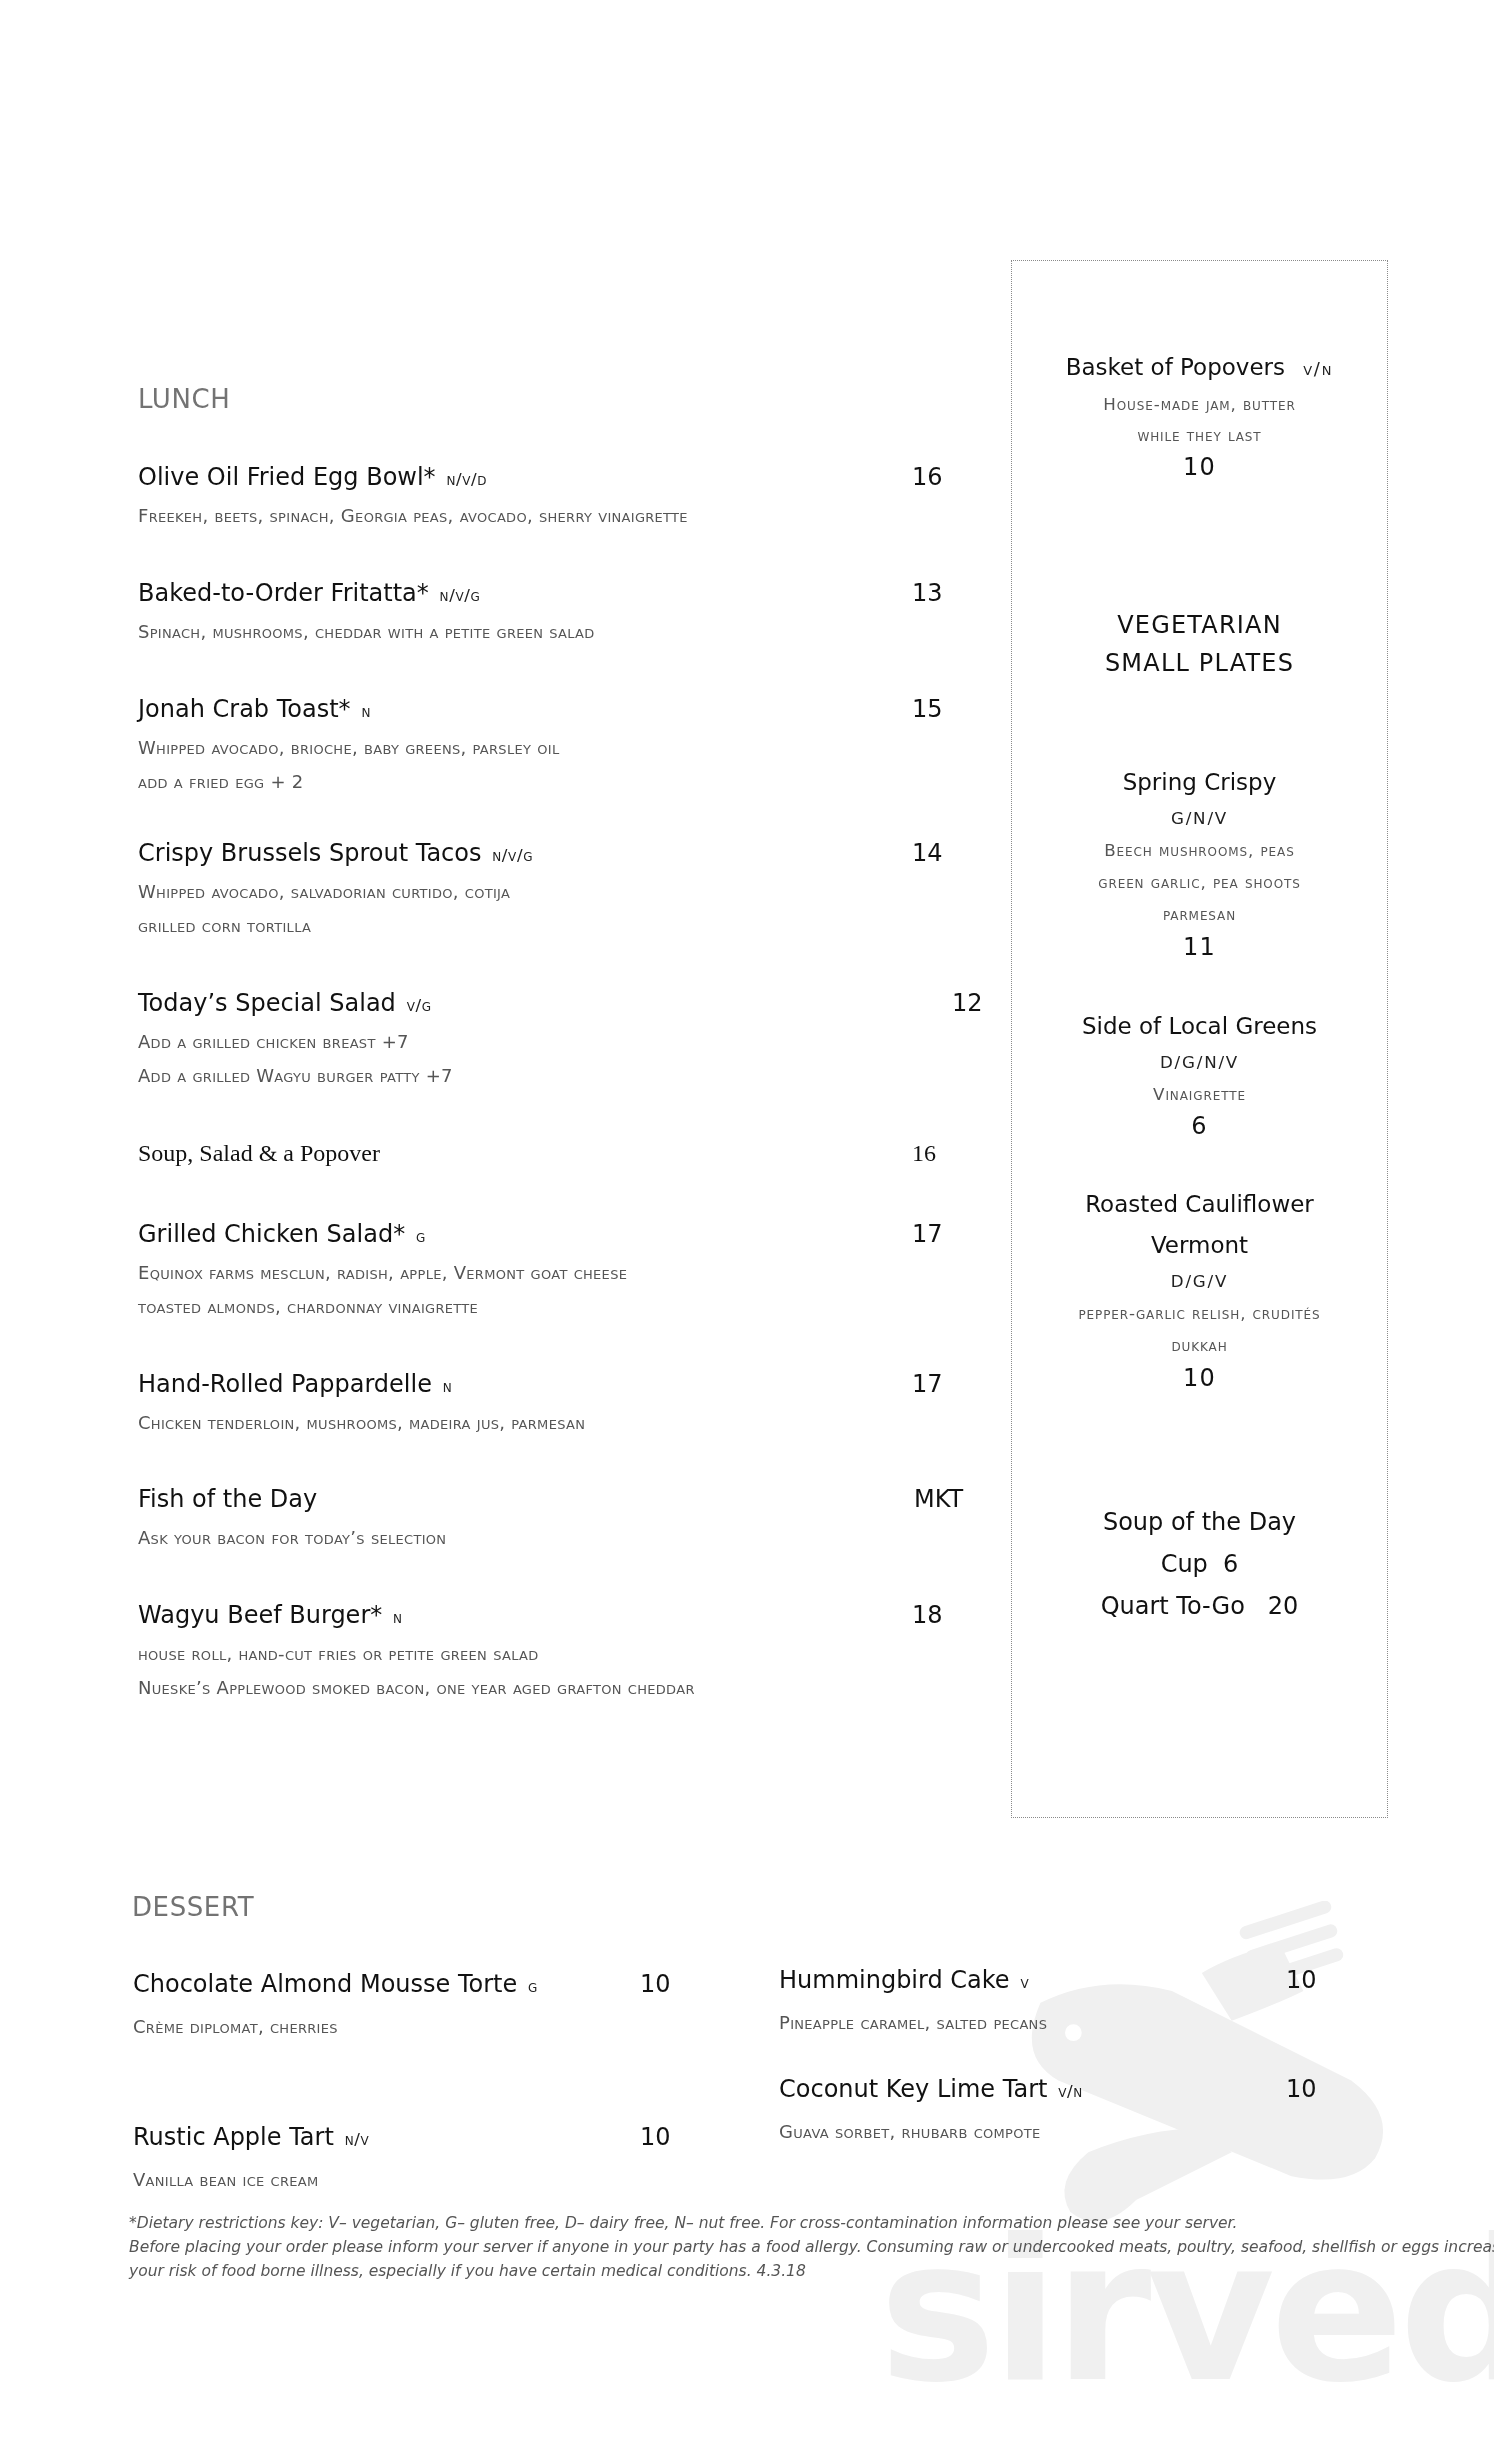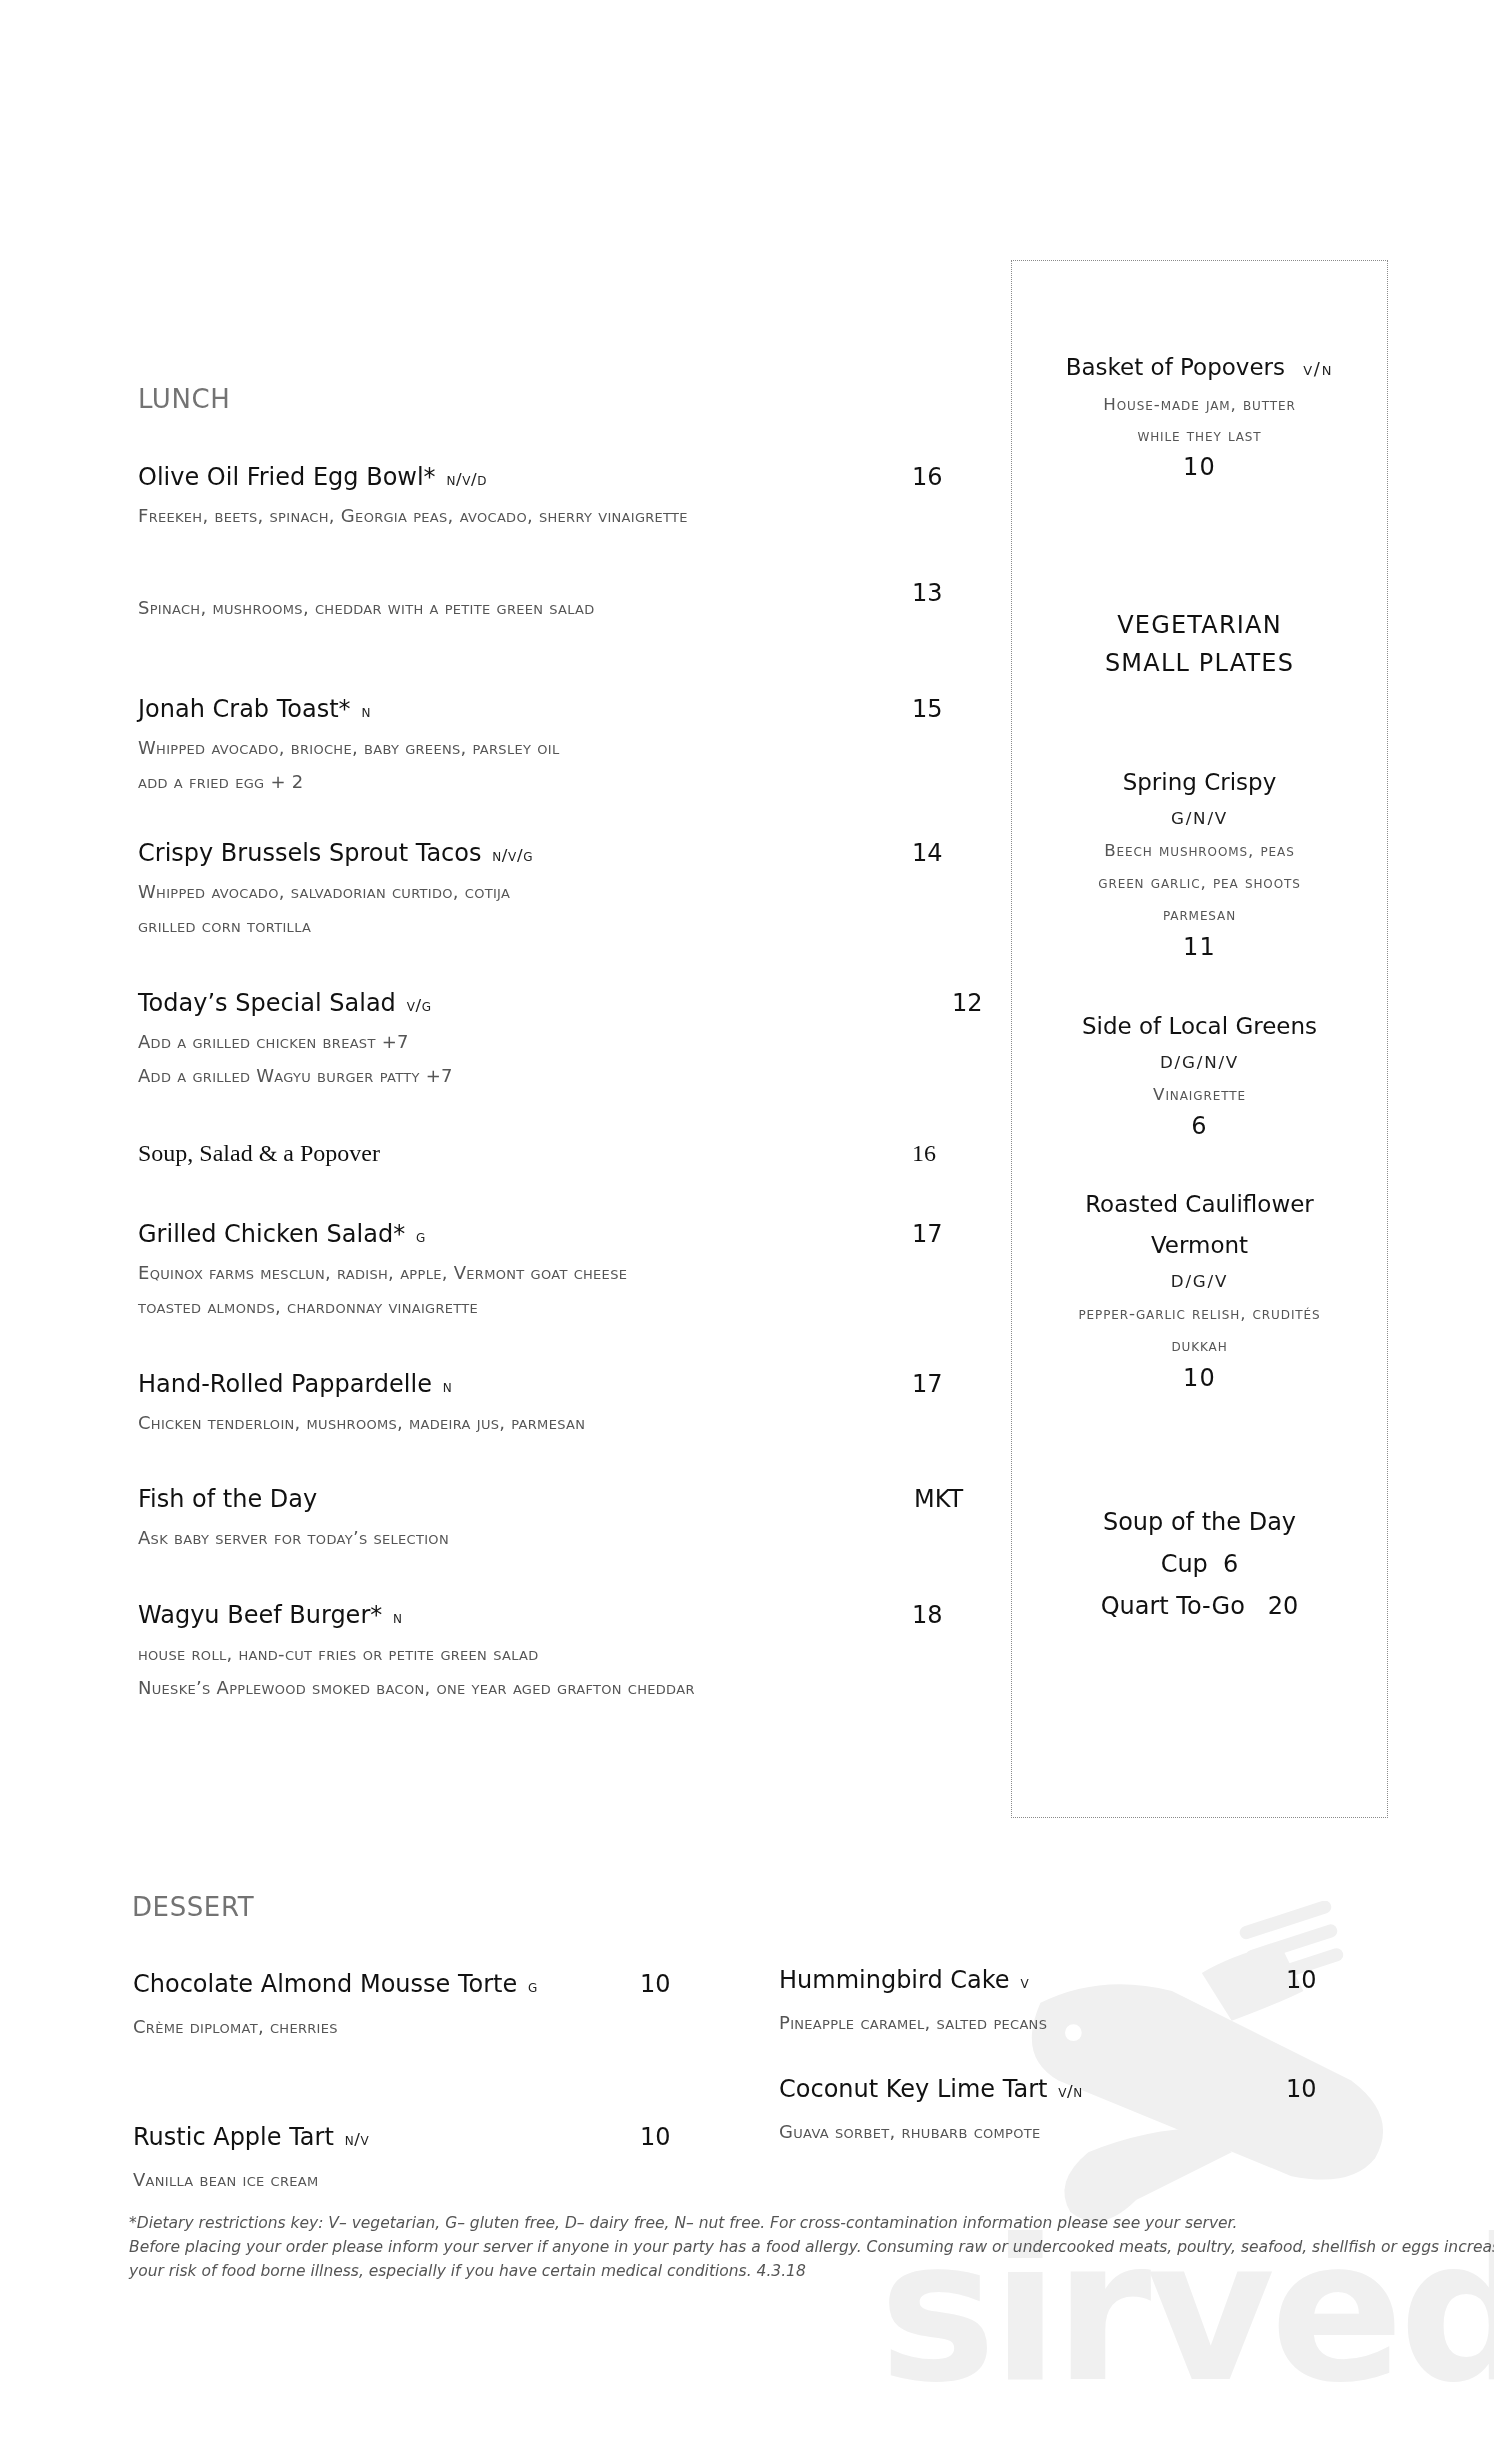--- a/index.html
+++ b/index.html
@@ -45,20 +45,21 @@
 
 <div id="lunch-list">
     <div class="abs" style="left: 138px; top: 465px; width: 837px;">
       <div class="item-name"><span>Olive Oil Fried Egg Bowl*</span><span class="tags">N/V/D</span></div>
       <div class="price abs" style="left:774px;top:0;">16</div>
       <div style="margin-top:18px;">
         <span class="desc desc-line">Freekeh, beets, spinach, Georgia peas, avocado, sherry vinaigrette</span>
       </div>
     </div>
     <div class="abs" style="left: 138px; top: 581px; width: 837px;">
+      <div class="item-name"><span>Baked-to-Order Fritatta*</span><span class="tags">N/V/G</span></div>
       <div class="price abs" style="left:774px;top:0;">13</div>
       <div style="margin-top:18px;">
         <span class="desc desc-line">Spinach, mushrooms, cheddar with a petite green salad</span>
       </div>
     </div>
     <div class="abs" style="left: 138px; top: 697px; width: 837px;">
       <div class="item-name"><span>Jonah Crab Toast*</span><span class="tags">N</span></div>
       <div class="price abs" style="left:774px;top:0;">15</div>
       <div style="margin-top:18px;">
         <span class="desc desc-line">Whipped avocado, brioche, baby greens, parsley oil</span>
@@ -97,21 +98,21 @@
       <div class="item-name"><span>Hand-Rolled Pappardelle</span><span class="tags">N</span></div>
       <div class="price abs" style="left:774px;top:0;">17</div>
       <div style="margin-top:18px;">
         <span class="desc desc-line">Chicken tenderloin, mushrooms, madeira  jus, parmesan</span>
       </div>
     </div>
     <div class="abs" style="left: 138px; top: 1487px; width: 837px;">
       <div class="item-name"><span>Fish of the Day</span></div>
       <div class="price abs" style="left:776px;top:0;">MKT</div>
       <div style="margin-top:18px;">
-        <span class="desc desc-line">Ask baby server for today’s selection</span>
+        <span class="desc desc-line">Ask your bacon for today’s selection</span>
       </div>
     </div>
     <div class="abs" style="left: 138px; top: 1603px; width: 837px;">
       <div class="item-name"><span>Wagyu Beef Burger*</span><span class="tags">N</span></div>
       <div class="price abs" style="left:774px;top:0;">18</div>
       <div style="margin-top:18px;">
         <span class="desc desc-line">house roll, hand-cut fries or petite green salad</span>
         <span class="desc desc-line">Nueske’s Applewood smoked bacon, one year aged grafton cheddar</span>
       </div>
     </div>

